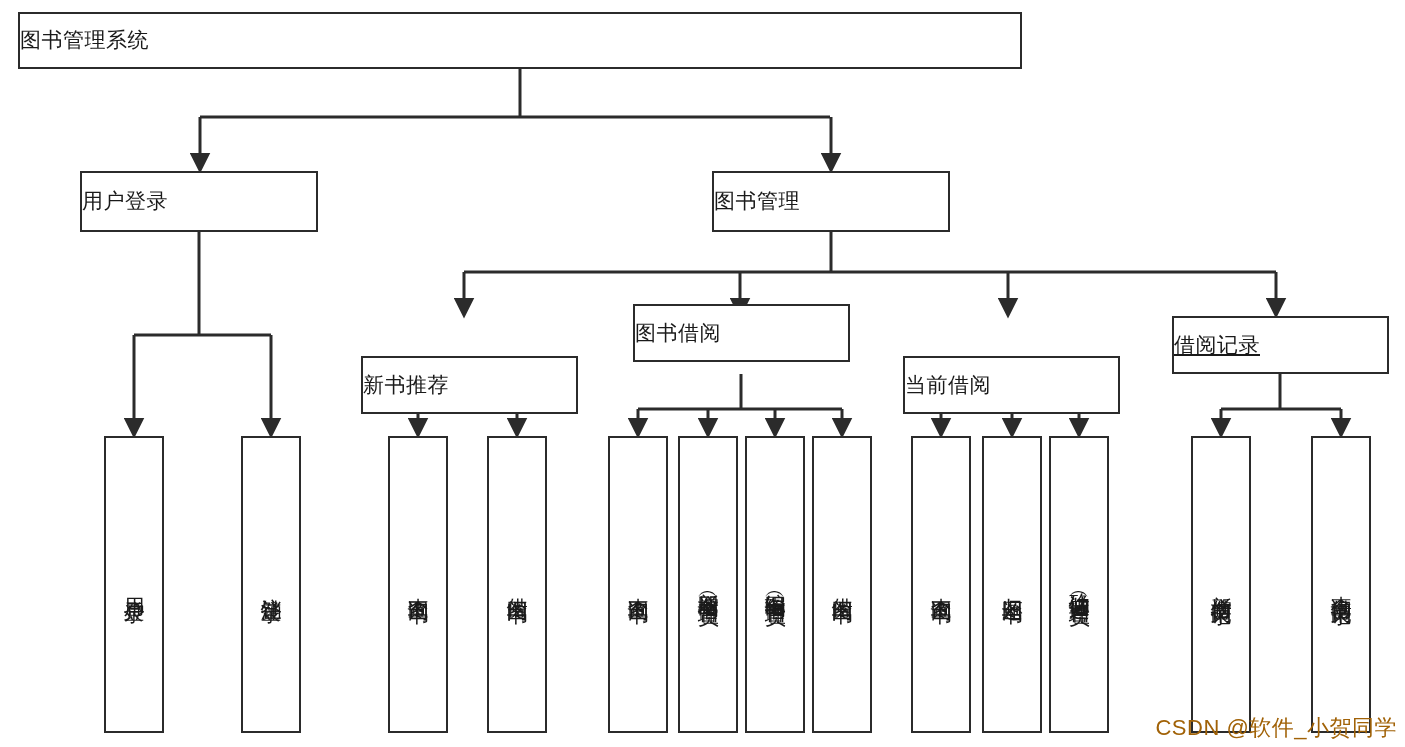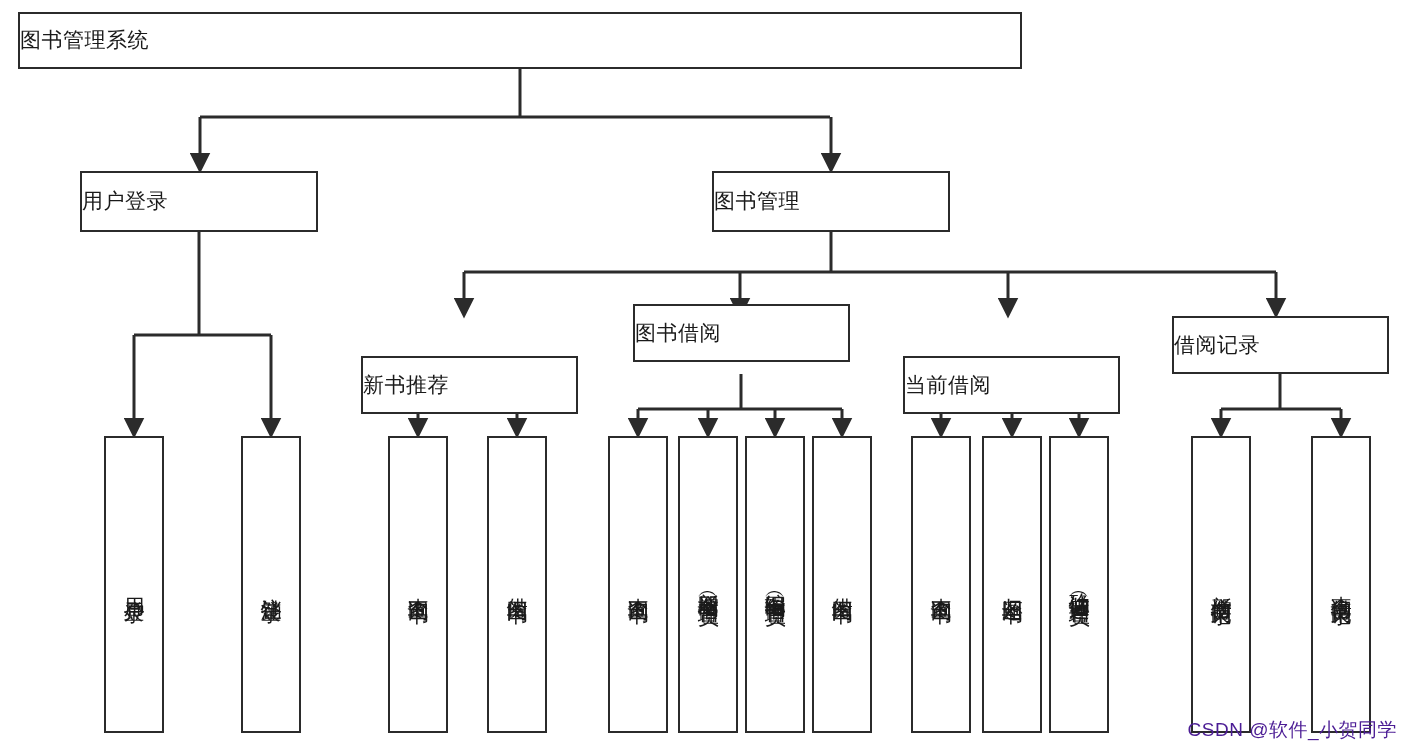--- a/index.html
+++ b/index.html
@@ -55,22 +55,22 @@
     text-orientation: upright;
     font-size: 21px;
     line-height: 1.25;
     letter-spacing: 2px;
     white-space: nowrap;
   }
   .watermark {
     position: absolute;
     right: 8px;
     bottom: 4px;
-    font-size: 19px;
-    color: #4c1d95;
+    font-size: 22px;
+    color: #a16207;
     z-index: 5;
     white-space: nowrap;
     letter-spacing: 0.5px;
     text-align: right;
   }
 </style>
 </head>
 <body>
 
 <div id="canvas">
@@ -138,21 +138,21 @@
 
   <div class="node horiz" style="left:361px; top:316px; width:217px; height:58px;margin-top:40px;">
     <span class="label">新书推荐</span>
   </div>
   <div class="node horiz" style="left:633px; top:304px; width:217px; height:58px;">
     <span class="label">图书借阅</span>
   </div>
   <div class="node horiz" style="left:903px; top:316px; width:217px; height:58px;margin-top:40px;">
     <span class="label">当前借阅</span>
   </div>
-  <div class="node horiz" style="left:1172px; top:316px; width:217px; height:58px;">
+  <div class="node horiz" style="left:1172px; top:316px; width:217px; height:58px;text-decoration:underline;">
     <span class="label">借阅记录</span>
   </div>
 
   <div class="node vert" style="left:104px; top:436px; width:60px; height:297px;">
     <span class="label">用户登录</span>
   </div>
   <div class="node vert" style="left:241px; top:436px; width:60px; height:297px;">
     <span class="label">注销登录</span>
   </div>
   <div class="node vert" style="left:388px; top:436px; width:60px; height:297px;">

